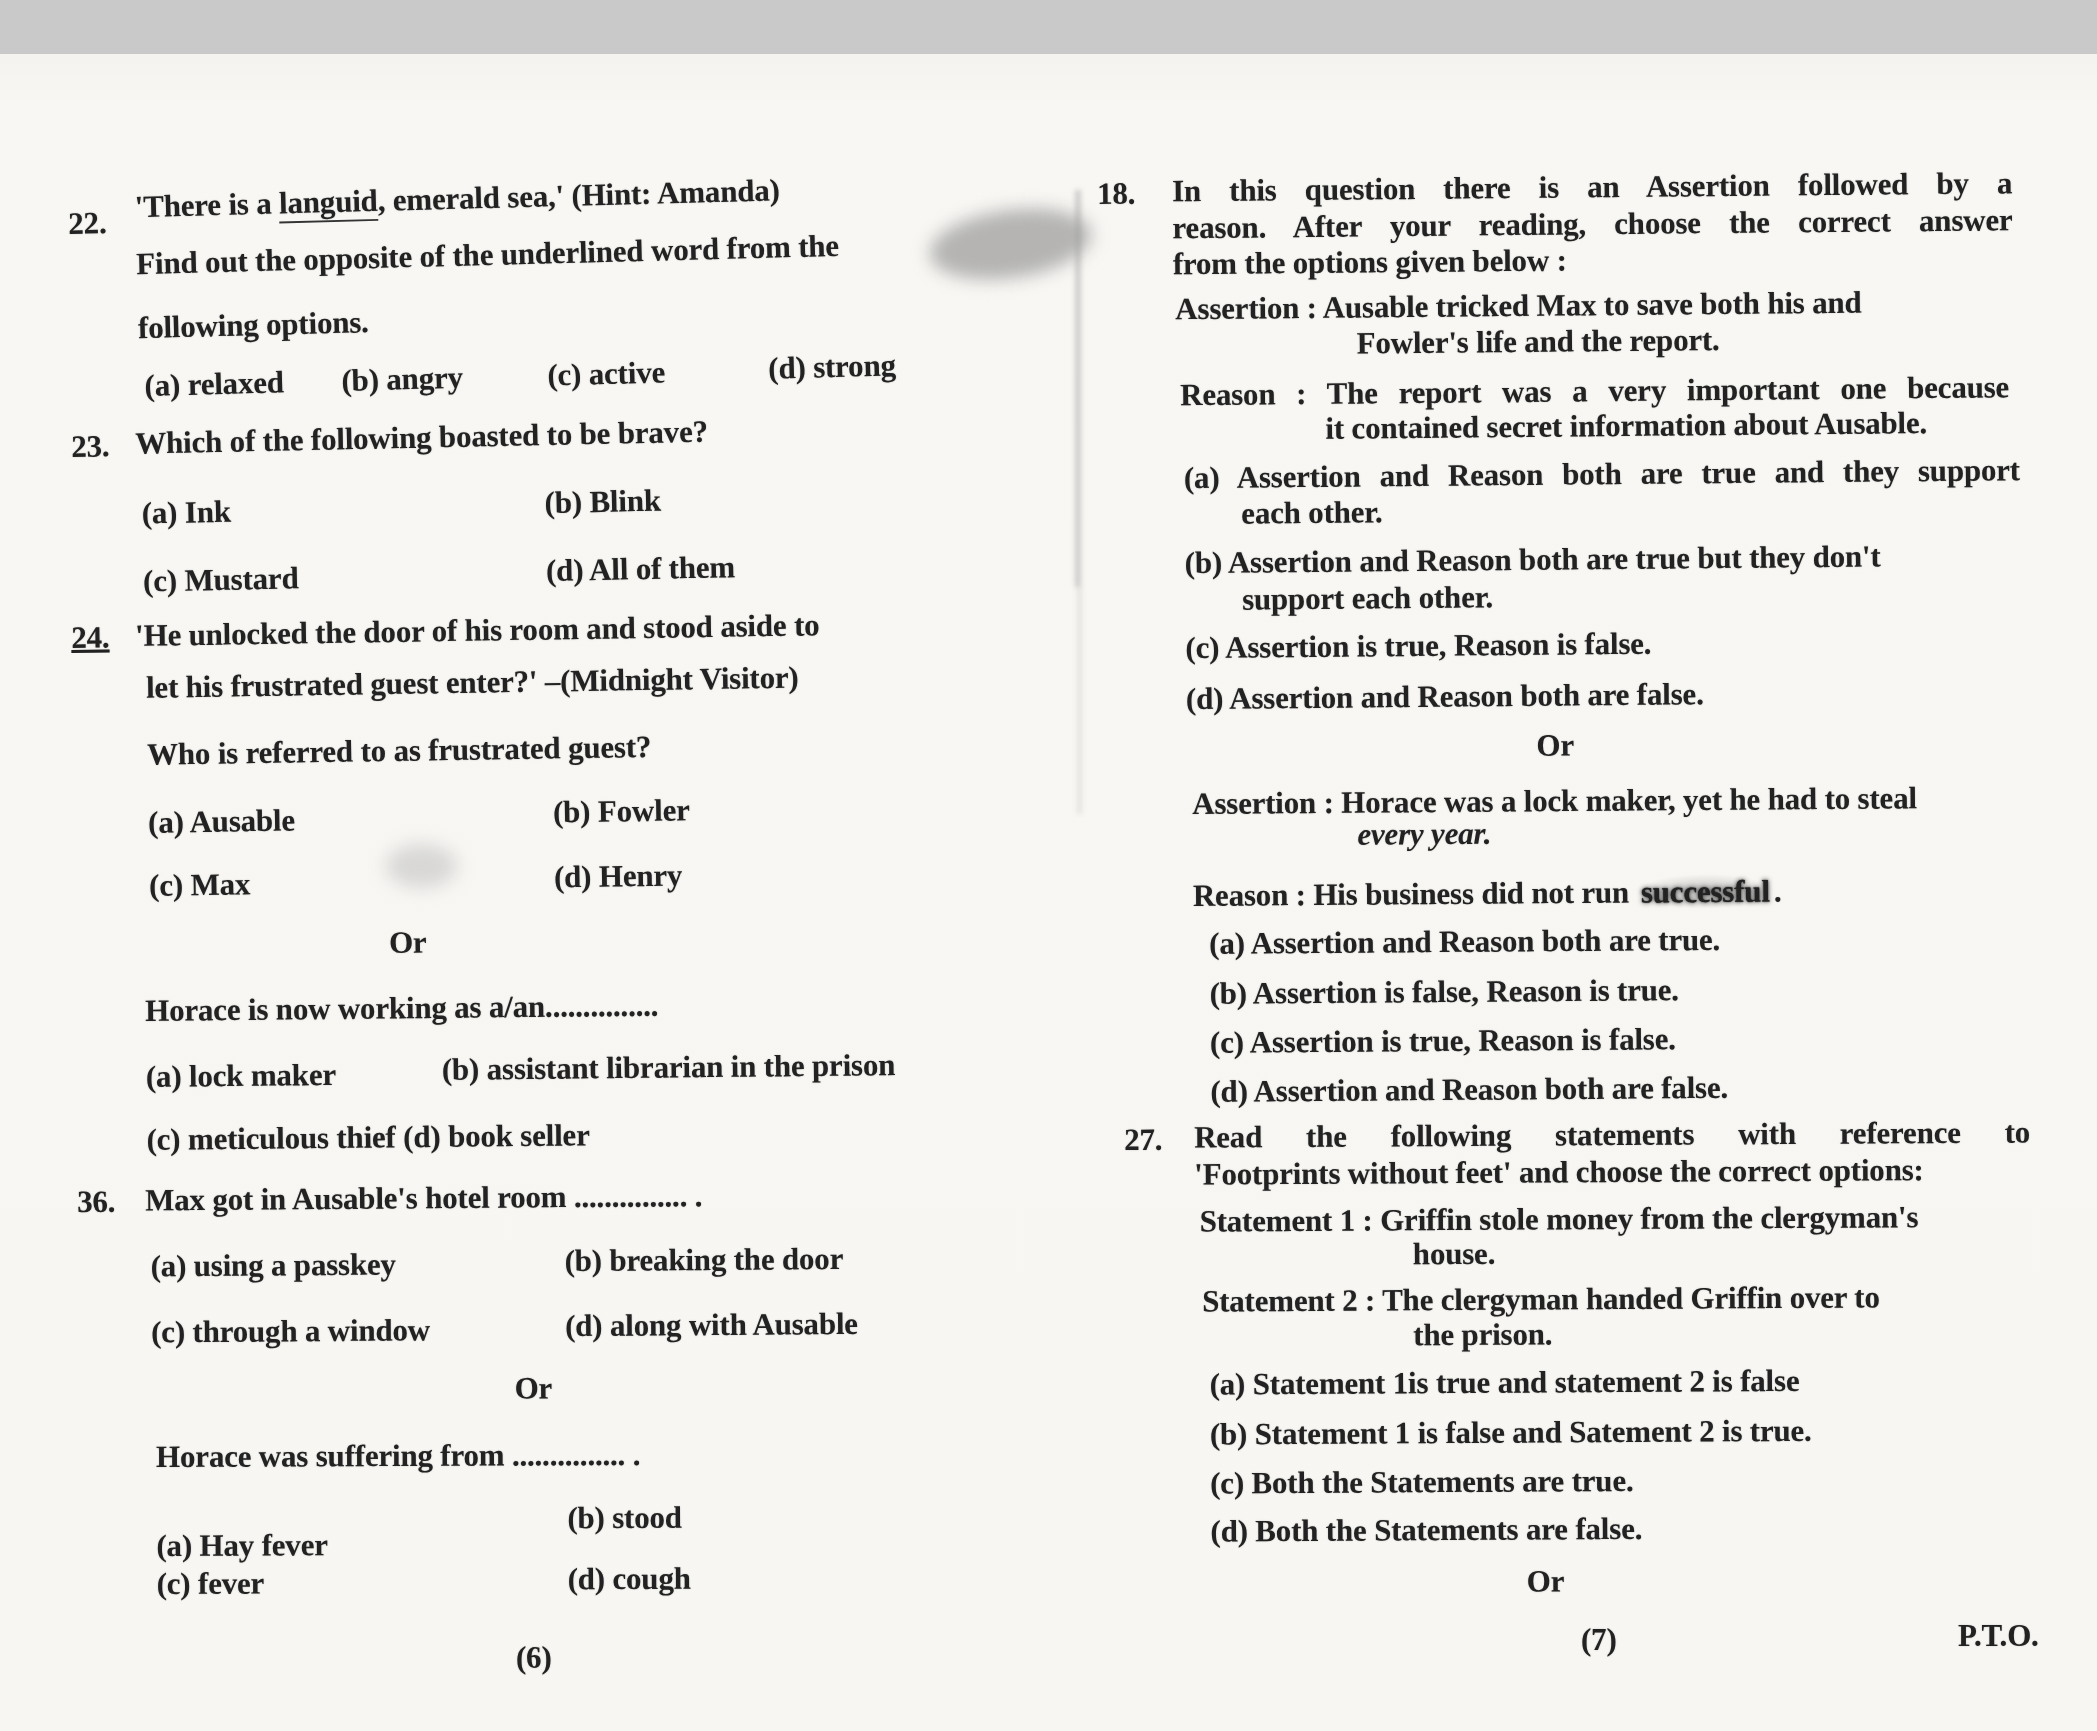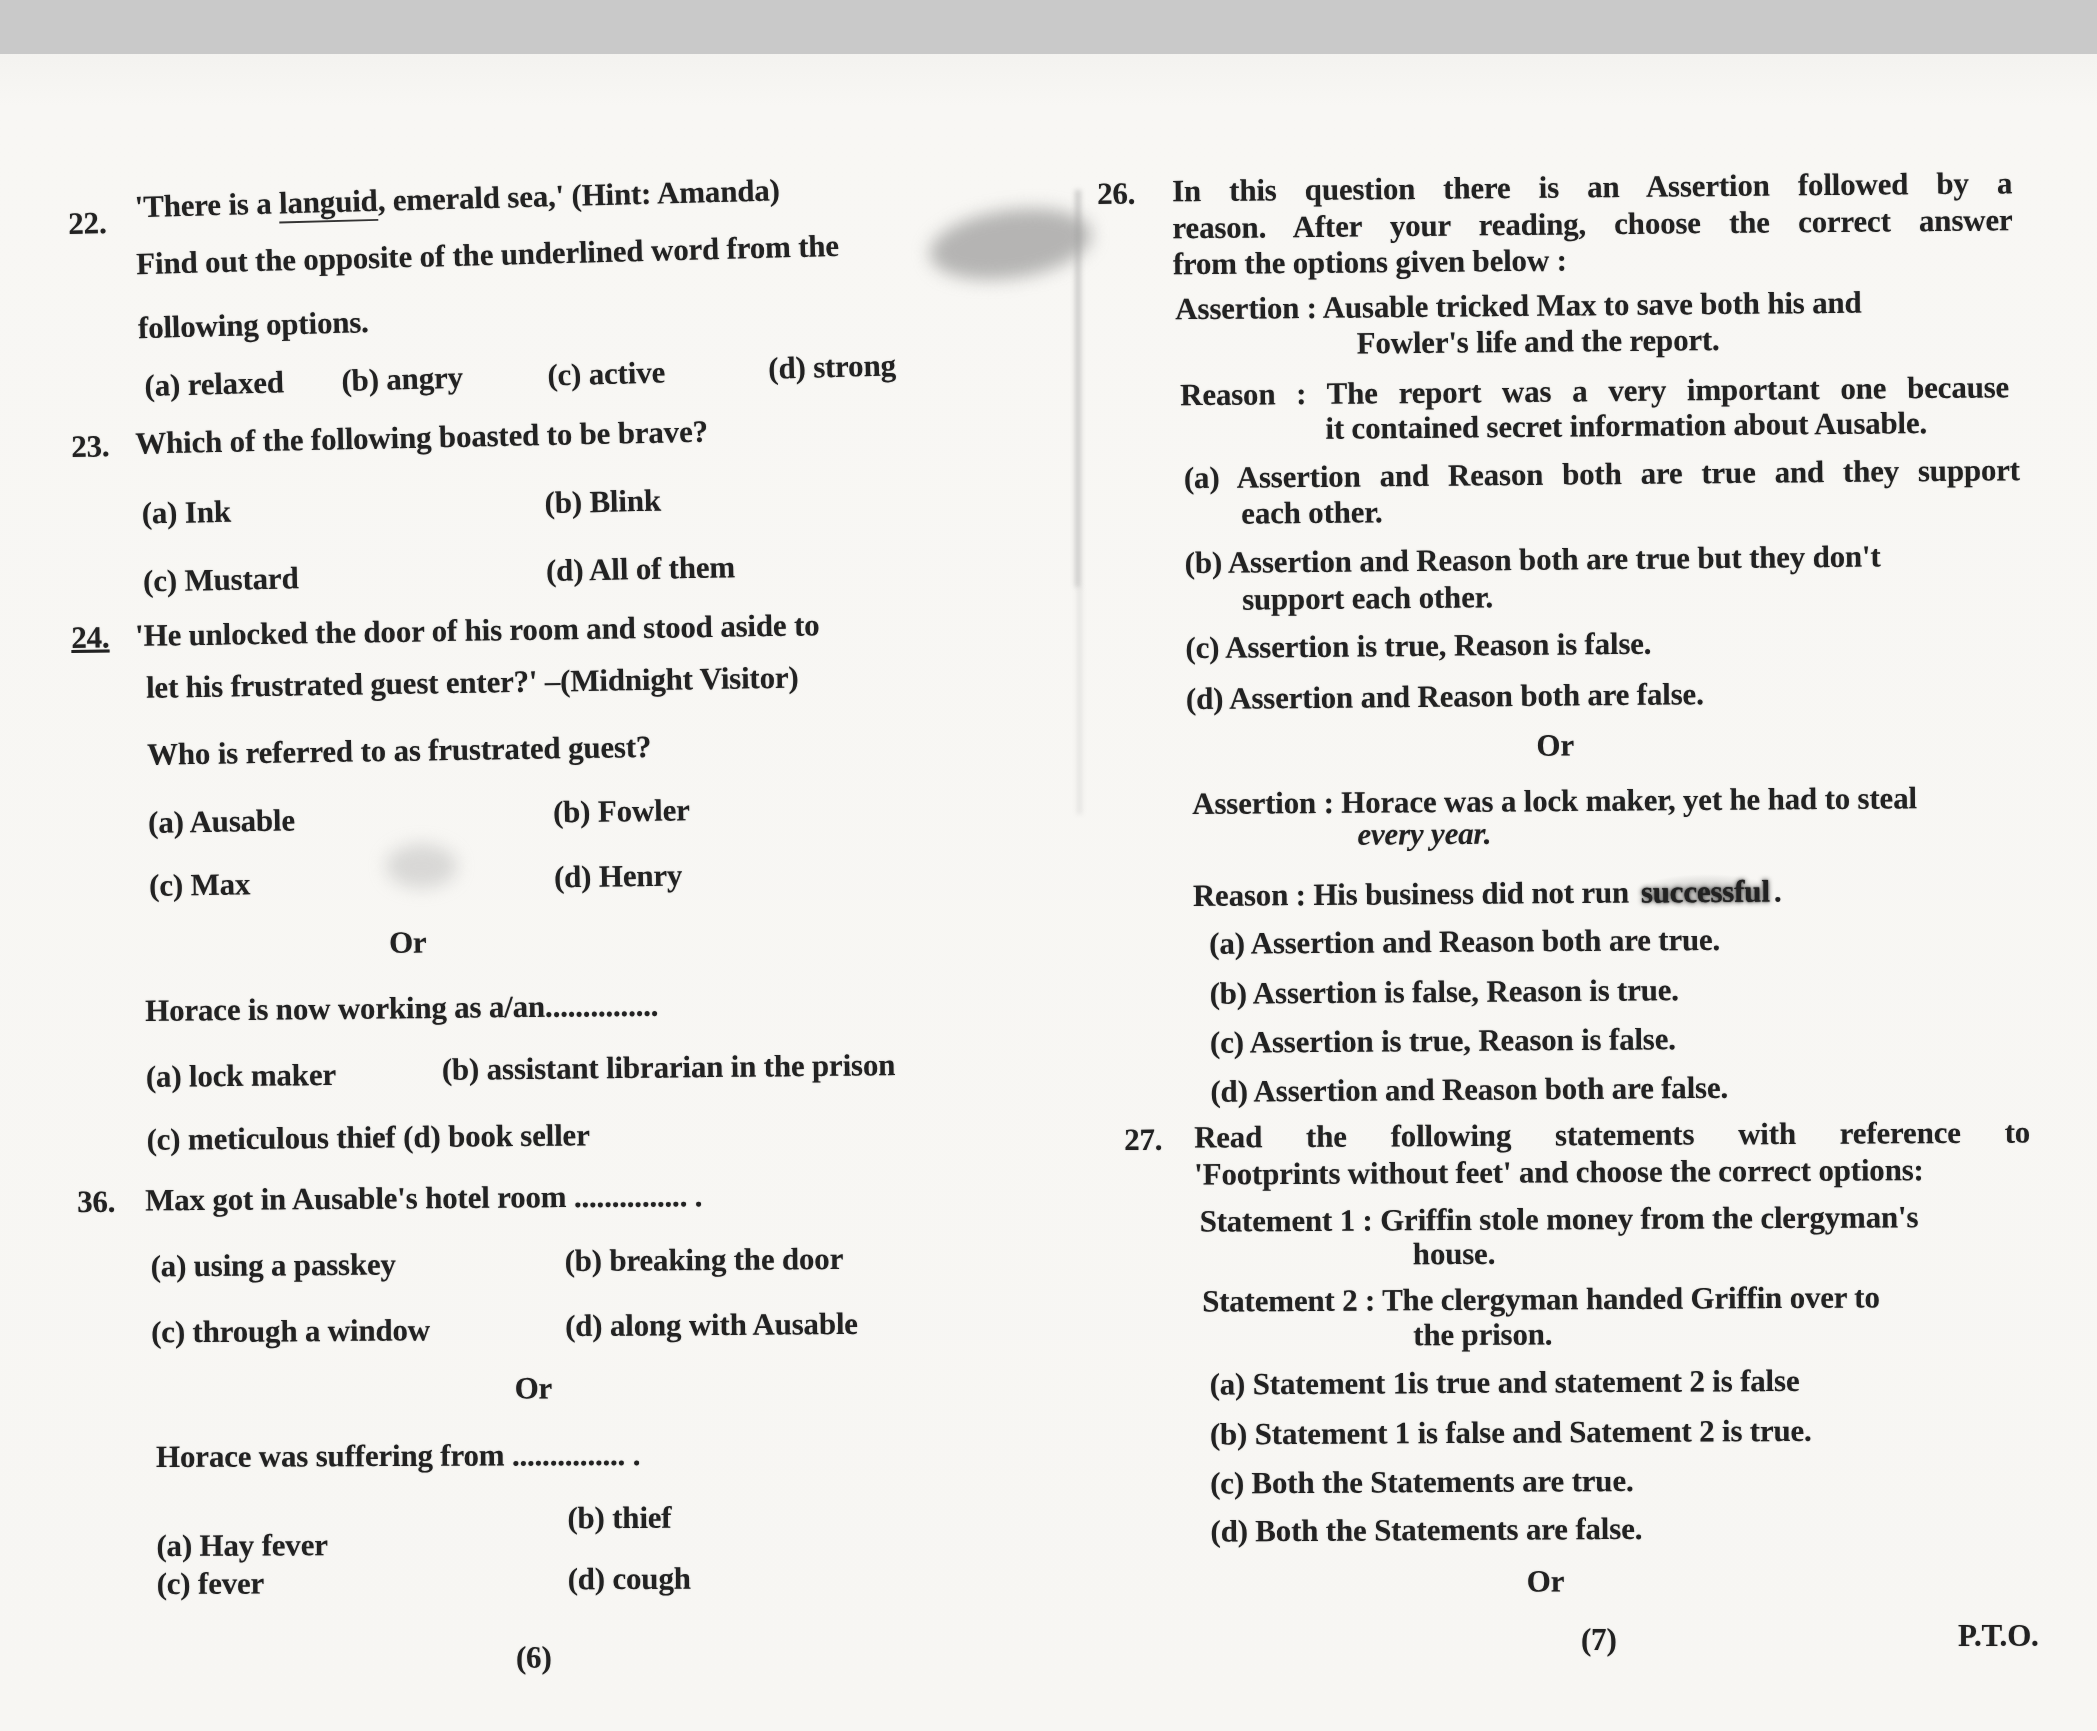--- a/index.html
+++ b/index.html
@@ -83,29 +83,29 @@
     <div class="t" style="left:150px;top:1250px;">(a) using a passkey</div>
     <div class="t" style="left:564px;top:1248px;">(b) breaking the door</div>
     <div class="t" style="left:150px;top:1316px;">(c) through a window</div>
     <div class="t" style="left:564px;top:1313px;">(d) along with Ausable</div>
     <div class="t" style="left:513px;top:1375px;">Or</div>
   </div>
 
   <div class="blk" style="transform:rotate(-0.25deg);transform-origin:156px 1442px;">
     <div class="t" style="left:156px;top:1440px;">Horace was suffering from ............... .</div>
     <div class="t" style="left:156px;top:1506px;margin-top:23px;">(a) Hay fever</div>
-    <div class="t" style="left:567px;top:1503px;">(b) thief</div>
+    <div class="t" style="left:567px;top:1503px;">(b) stood</div>
     <div class="t" style="left:156px;top:1567px;">(c) fever</div>
     <div class="t" style="left:567px;top:1564px;text-align:center;">(d) cough</div>
   </div>
 
   <div class="t" style="left:516px;top:1641px;">(6)</div>
 
   <div class="blk" style="transform:rotate(-0.55deg);transform-origin:1099px 177px;">
-    <div class="t" style="left:1097px;top:177px;">26.</div>
+    <div class="t" style="left:1097px;top:177px;">18.</div>
     <div class="t j" style="left:1172px;top:175px;width:840px;">In this question there is an Assertion followed by a</div>
     <div class="t j" style="left:1172px;top:212px;width:840px;">reason. After your reading, choose the correct answer</div>
     <div class="t" style="left:1172px;top:248px;">from the options given below :</div>
     <div class="t" style="left:1174px;top:293px;">Assertion : Ausable tricked Max to save both his and</div>
     <div class="t" style="left:1355px;top:329px;">Fowler's life and the report.</div>
     <div class="t j" style="left:1178px;top:379px;width:829px;">Reason : The report was a very important one because</div>
     <div class="t" style="left:1323px;top:414px;">it contained secret information about Ausable.</div>
     <div class="t j" style="left:1181px;top:462px;width:836px;">(a) Assertion and Reason both are true and they support</div>
     <div class="t" style="left:1238px;top:498px;">each other.</div>
     <div class="t" style="left:1181px;top:547px;">(b) Assertion and Reason both are true but they don't</div>

